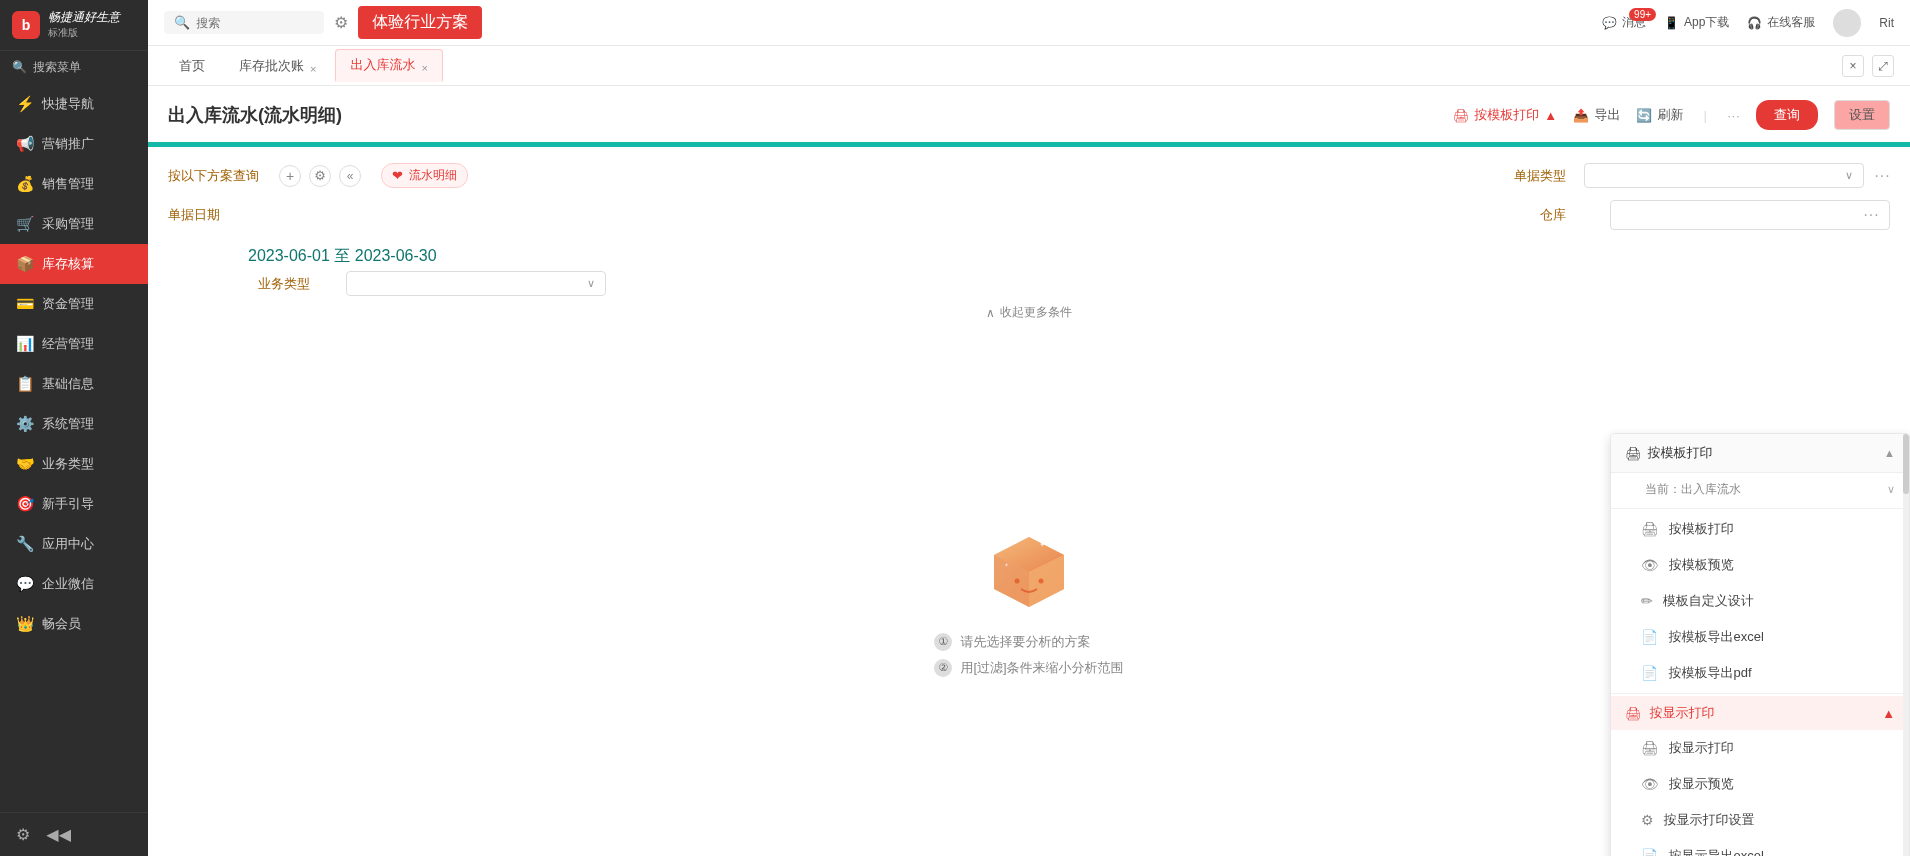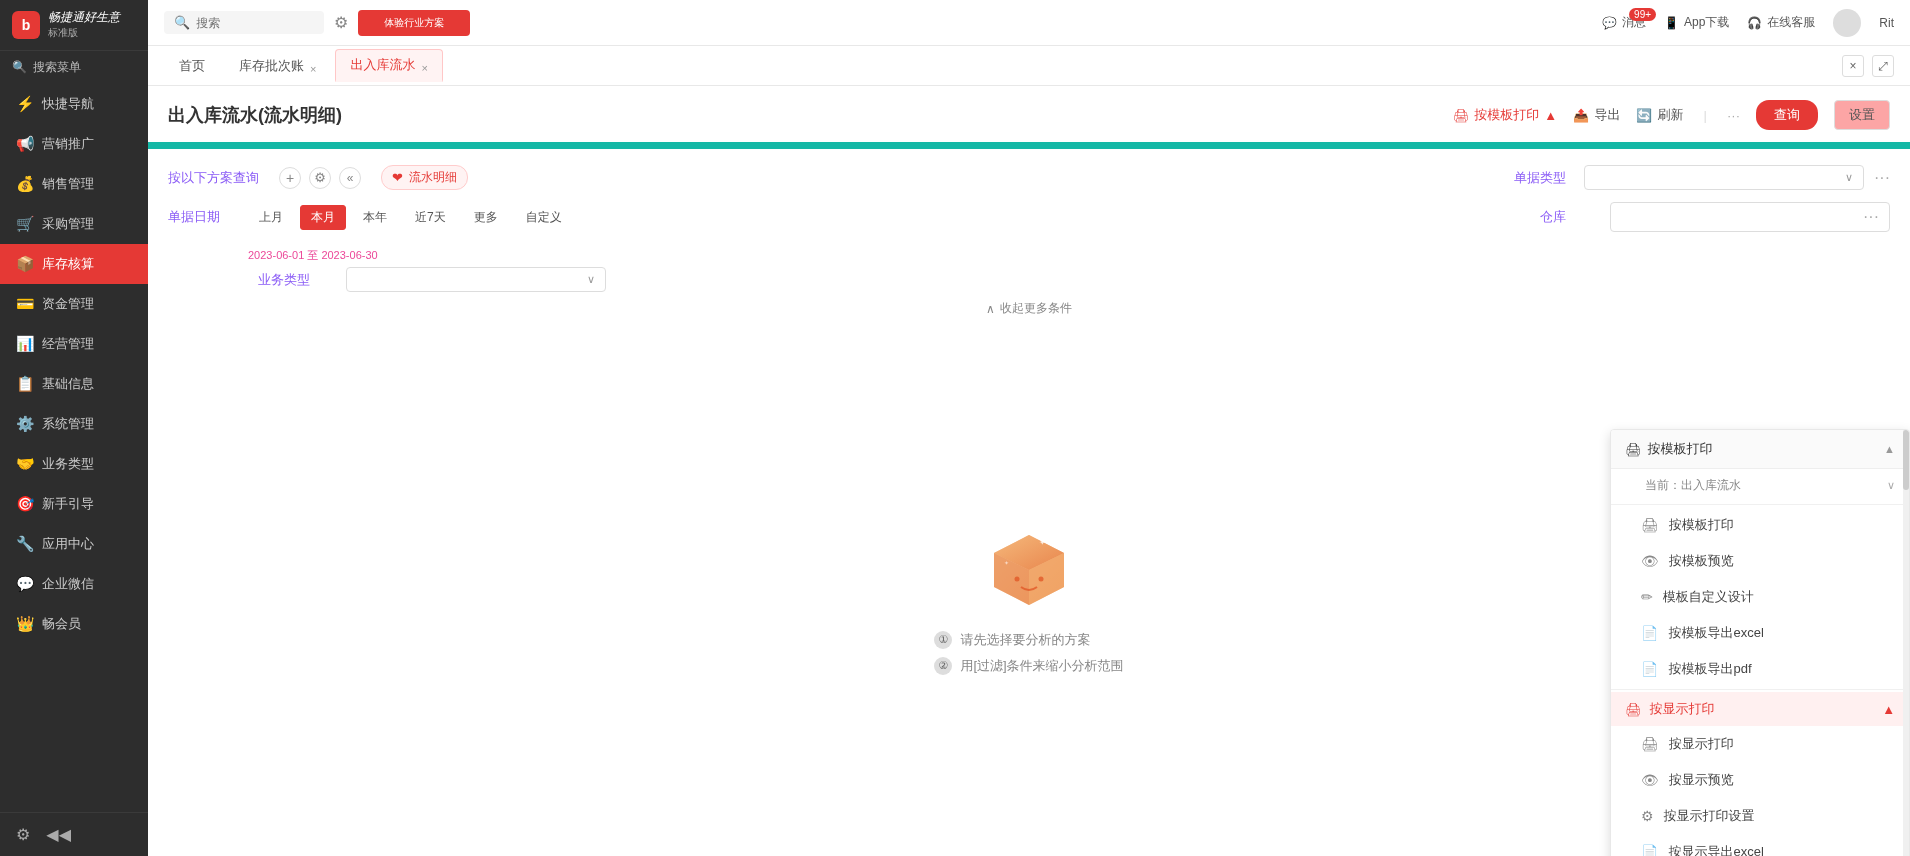--- a/index.html
+++ b/index.html
@@ -110,23 +110,23 @@
       font-size: 12px;
       color: #0f766e;
       width: 100px;
     }
     .topbar-gear { color: #888; cursor: pointer; font-size: 16px; }
     .topbar-industry-btn {
       background: #e53935;
       color: #fff;
       border: none;
       border-radius: 4px;
-      padding: 6px 26px;
-      cursor: pointer;
-      font-size: 10px;
+      padding: 6px 14px;
+      cursor: pointer;
+      font-size: 16px;
     }
     .topbar-right {
       display: flex;
       align-items: center;
       gap: 18px;
     }
     .topbar-action {
       display: flex;
       align-items: center;
       gap: 5px;
@@ -219,21 +219,21 @@
       flex-direction: column;
     }
 
     
     .page-header {
       background: #fff;
       padding: 14px 20px 0 20px;
       display: flex;
       align-items: center;
       justify-content: space-between;
-      border-bottom: 7px solid #14b8a6;
+      border-bottom: 5px solid #14b8a6;
       flex-shrink: 0;
     }
     .page-title { font-size: 18px; font-weight: 600; color: #333; padding-bottom: 12px; }
     .page-actions {
       display: flex;
       align-items: center;
       gap: 16px;
       padding-bottom: 12px;
     }
     .page-action-btn {
@@ -273,21 +273,21 @@
       margin: 0;
       flex-shrink: 0;
     }
     .filter-row {
       display: flex;
       align-items: center;
       gap: 20px;
       margin-bottom: 12px;
     }
     .filter-row:last-child { margin-bottom: 0; }
-    .filter-label { color: #8b5cf6; font-size: 13px; white-space: nowrap; min-width: 60px; }
+    .filter-label { color: #a16207; font-size: 13px; white-space: nowrap; min-width: 60px; }
     .filter-tools {
       display: flex;
       align-items: center;
       gap: 8px;
     }
     .filter-add-btn {
       width: 22px;
       height: 22px;
       border: 1px solid #ddd;
       border-radius: 50%;
@@ -338,22 +338,22 @@
       font-size: 12px;
       color: #555;
       background: none;
     }
     .date-btn.active {
       background: #e53935;
       color: #fff;
       border-color: #e53935;
     }
     .date-range {
-      color: #ec4899;
-      font-size: 11px;
+      color: #0f766e;
+      font-size: 16px;
       margin-top: 4px;
     }
     .date-col { display: flex; flex-direction: column; }
     .filter-select {
       display: flex;
       align-items: center;
       border: 1px solid #ddd;
       border-radius: 4px;
       padding: 5px 10px;
       min-width: 320px;
@@ -690,28 +690,20 @@
             <span class="filter-select-arrow">∨</span>
           </div>
           <span style="color:#aaa;font-size:16px;cursor:pointer;">···</span>
         </div>
       </div>
 
       <div class="filter-row">
         <div class="date-col">
           <span class="filter-label">单据日期</span>
         </div>
-        <div class="date-filter">
-          <button class="date-btn">上月</button>
-          <button class="date-btn active">本月</button>
-          <button class="date-btn">本年</button>
-          <button class="date-btn">近7天</button>
-          <button class="date-btn">更多</button>
-          <button class="date-btn">自定义</button>
-        </div>
         <div style="flex:1;"></div>
         <div style="display:flex;align-items:center;gap:10px;">
           <span class="filter-label">仓库</span>
           <div class="filter-warehouse" style="min-width:280px;">
             <span class="filter-select-text"></span>
             <span style="color:#aaa;font-size:16px;">···</span>
           </div>
         </div>
       </div>
 

